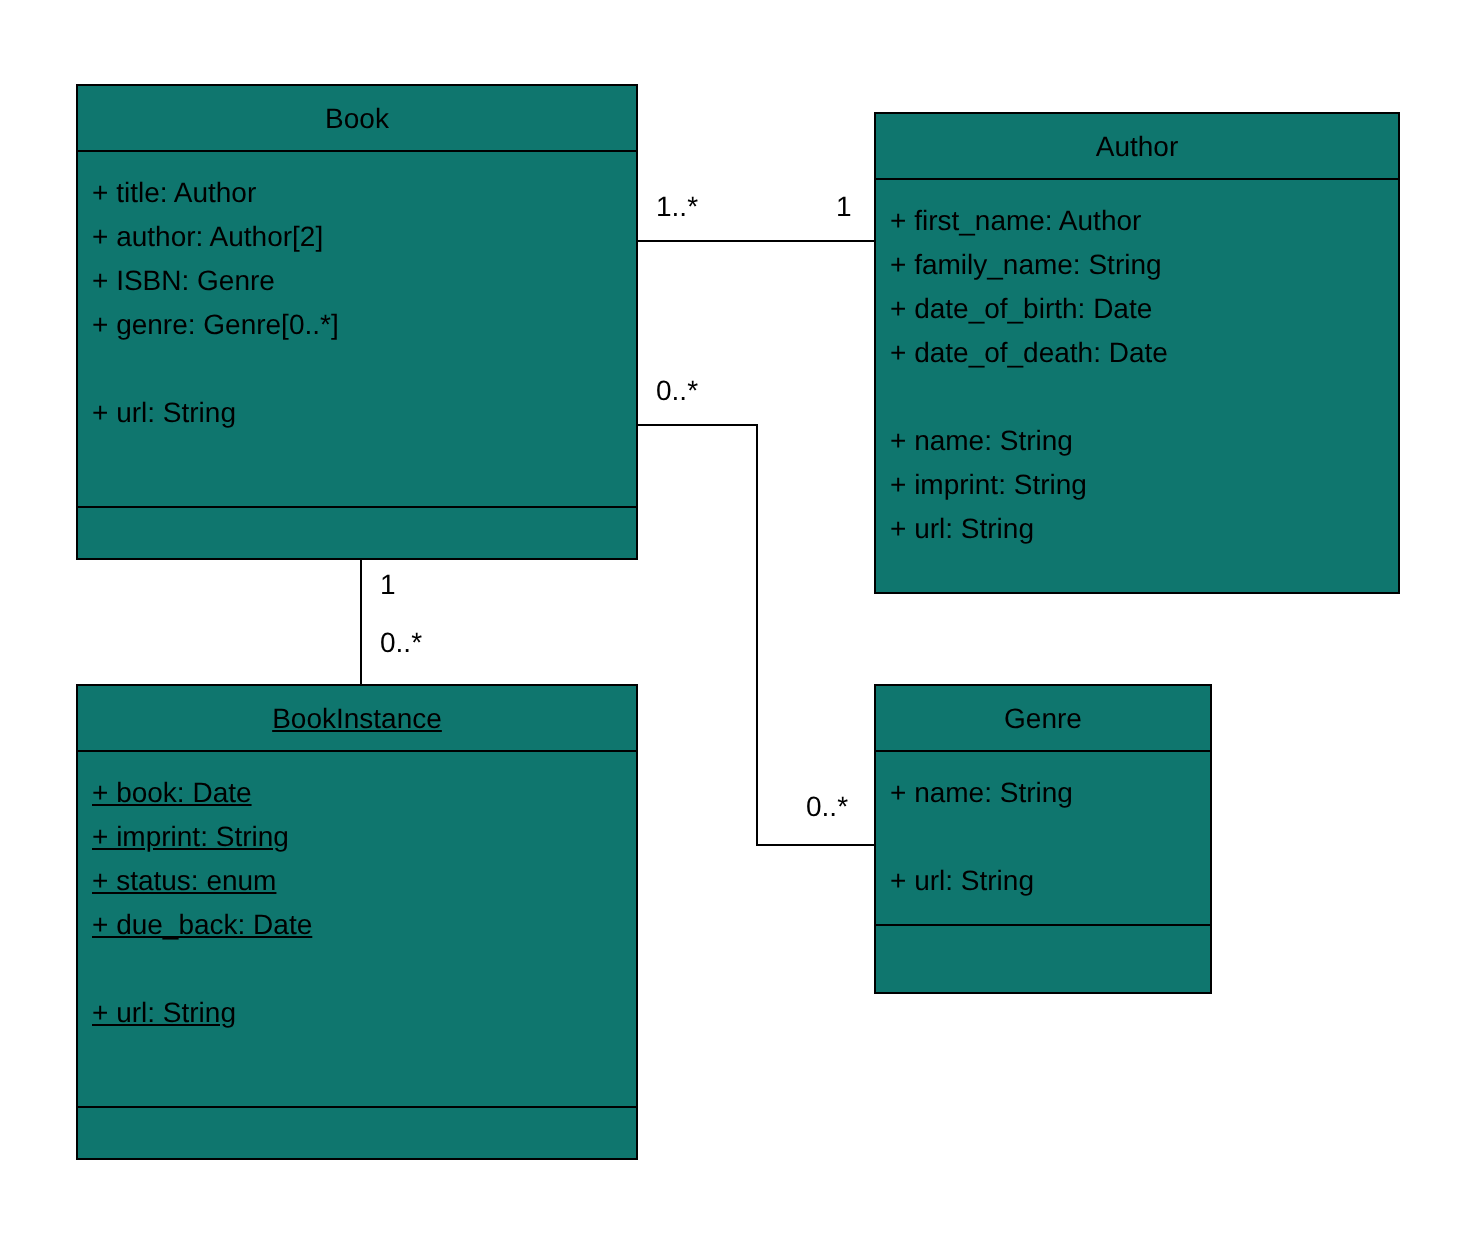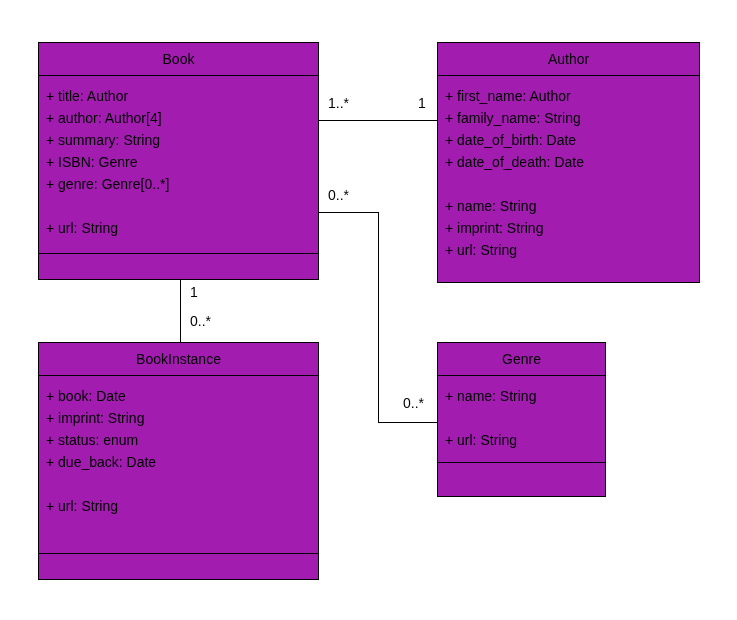--- a/index.html
+++ b/index.html
@@ -12,21 +12,21 @@
     position: relative;
     width: 737px;
     height: 620px;
     background: #ffffff;
     overflow: hidden;
   }
   .uml-class {
     position: absolute;
     box-sizing: border-box;
     border: 1px solid #000000;
-    background: #a21caf;
+    background: #0f766e;
     display: flex;
     flex-direction: column;
     font-size: 14px;
     color: #000000;
   }
   .uml-title {
     box-sizing: border-box;
     height: 33px;
     line-height: 32px;
     text-align: center;
@@ -82,45 +82,44 @@
   <span class="mult-label" style="left:401px; top:395px;">0..*</span>
 
   <div class="edge-v" style="left:180px; top:279px; height:64px;"></div>
   <span class="mult-label" style="left:188px; top:284px;">1</span>
   <span class="mult-label" style="left:188px; top:313px;">0..*</span>
 
   <div class="uml-class" style="left:38px; top:42px; width:281px; height:238px;">
     <div class="uml-title">Book</div>
     <div class="uml-attrs">
       <div class="attr">+ title: Author</div>
-      <div class="attr">+ author: Author[4]</div>
-      <div class="attr">+ summary: String</div>
+      <div class="attr">+ author: Author[2]</div>
       <div class="attr">+ ISBN: Genre</div>
       <div class="attr">+ genre: Genre[0..*]</div>
       <div class="attr"></div>
       <div class="attr">+ url: String</div>
     </div>
     <div class="uml-methods" style="height:25px;"></div>
   </div>
 
-  <div class="uml-class" style="left:437px; top:42px; width:263px; height:241px;">
+  <div class="uml-class" style="left:437px; top:56px; width:263px; height:241px;">
     <div class="uml-title">Author</div>
     <div class="uml-attrs">
       <div class="attr">+ first_name: Author</div>
       <div class="attr">+ family_name: String</div>
       <div class="attr">+ date_of_birth: Date</div>
       <div class="attr">+ date_of_death: Date</div>
       <div class="attr"></div>
       <div class="attr">+ name: String</div>
       <div class="attr">+ imprint: String</div>
       <div class="attr">+ url: String</div>
     </div>
   </div>
 
-  <div class="uml-class" style="left:38px; top:342px; width:281px; height:238px;">
+  <div class="uml-class" style="left:38px; top:342px; width:281px; height:238px;text-decoration:underline;">
     <div class="uml-title">BookInstance</div>
     <div class="uml-attrs">
       <div class="attr">+ book: Date</div>
       <div class="attr">+ imprint: String</div>
       <div class="attr">+ status: enum</div>
       <div class="attr">+ due_back: Date</div>
       <div class="attr"></div>
       <div class="attr">+ url: String</div>
     </div>
     <div class="uml-methods" style="height:25px;"></div>

